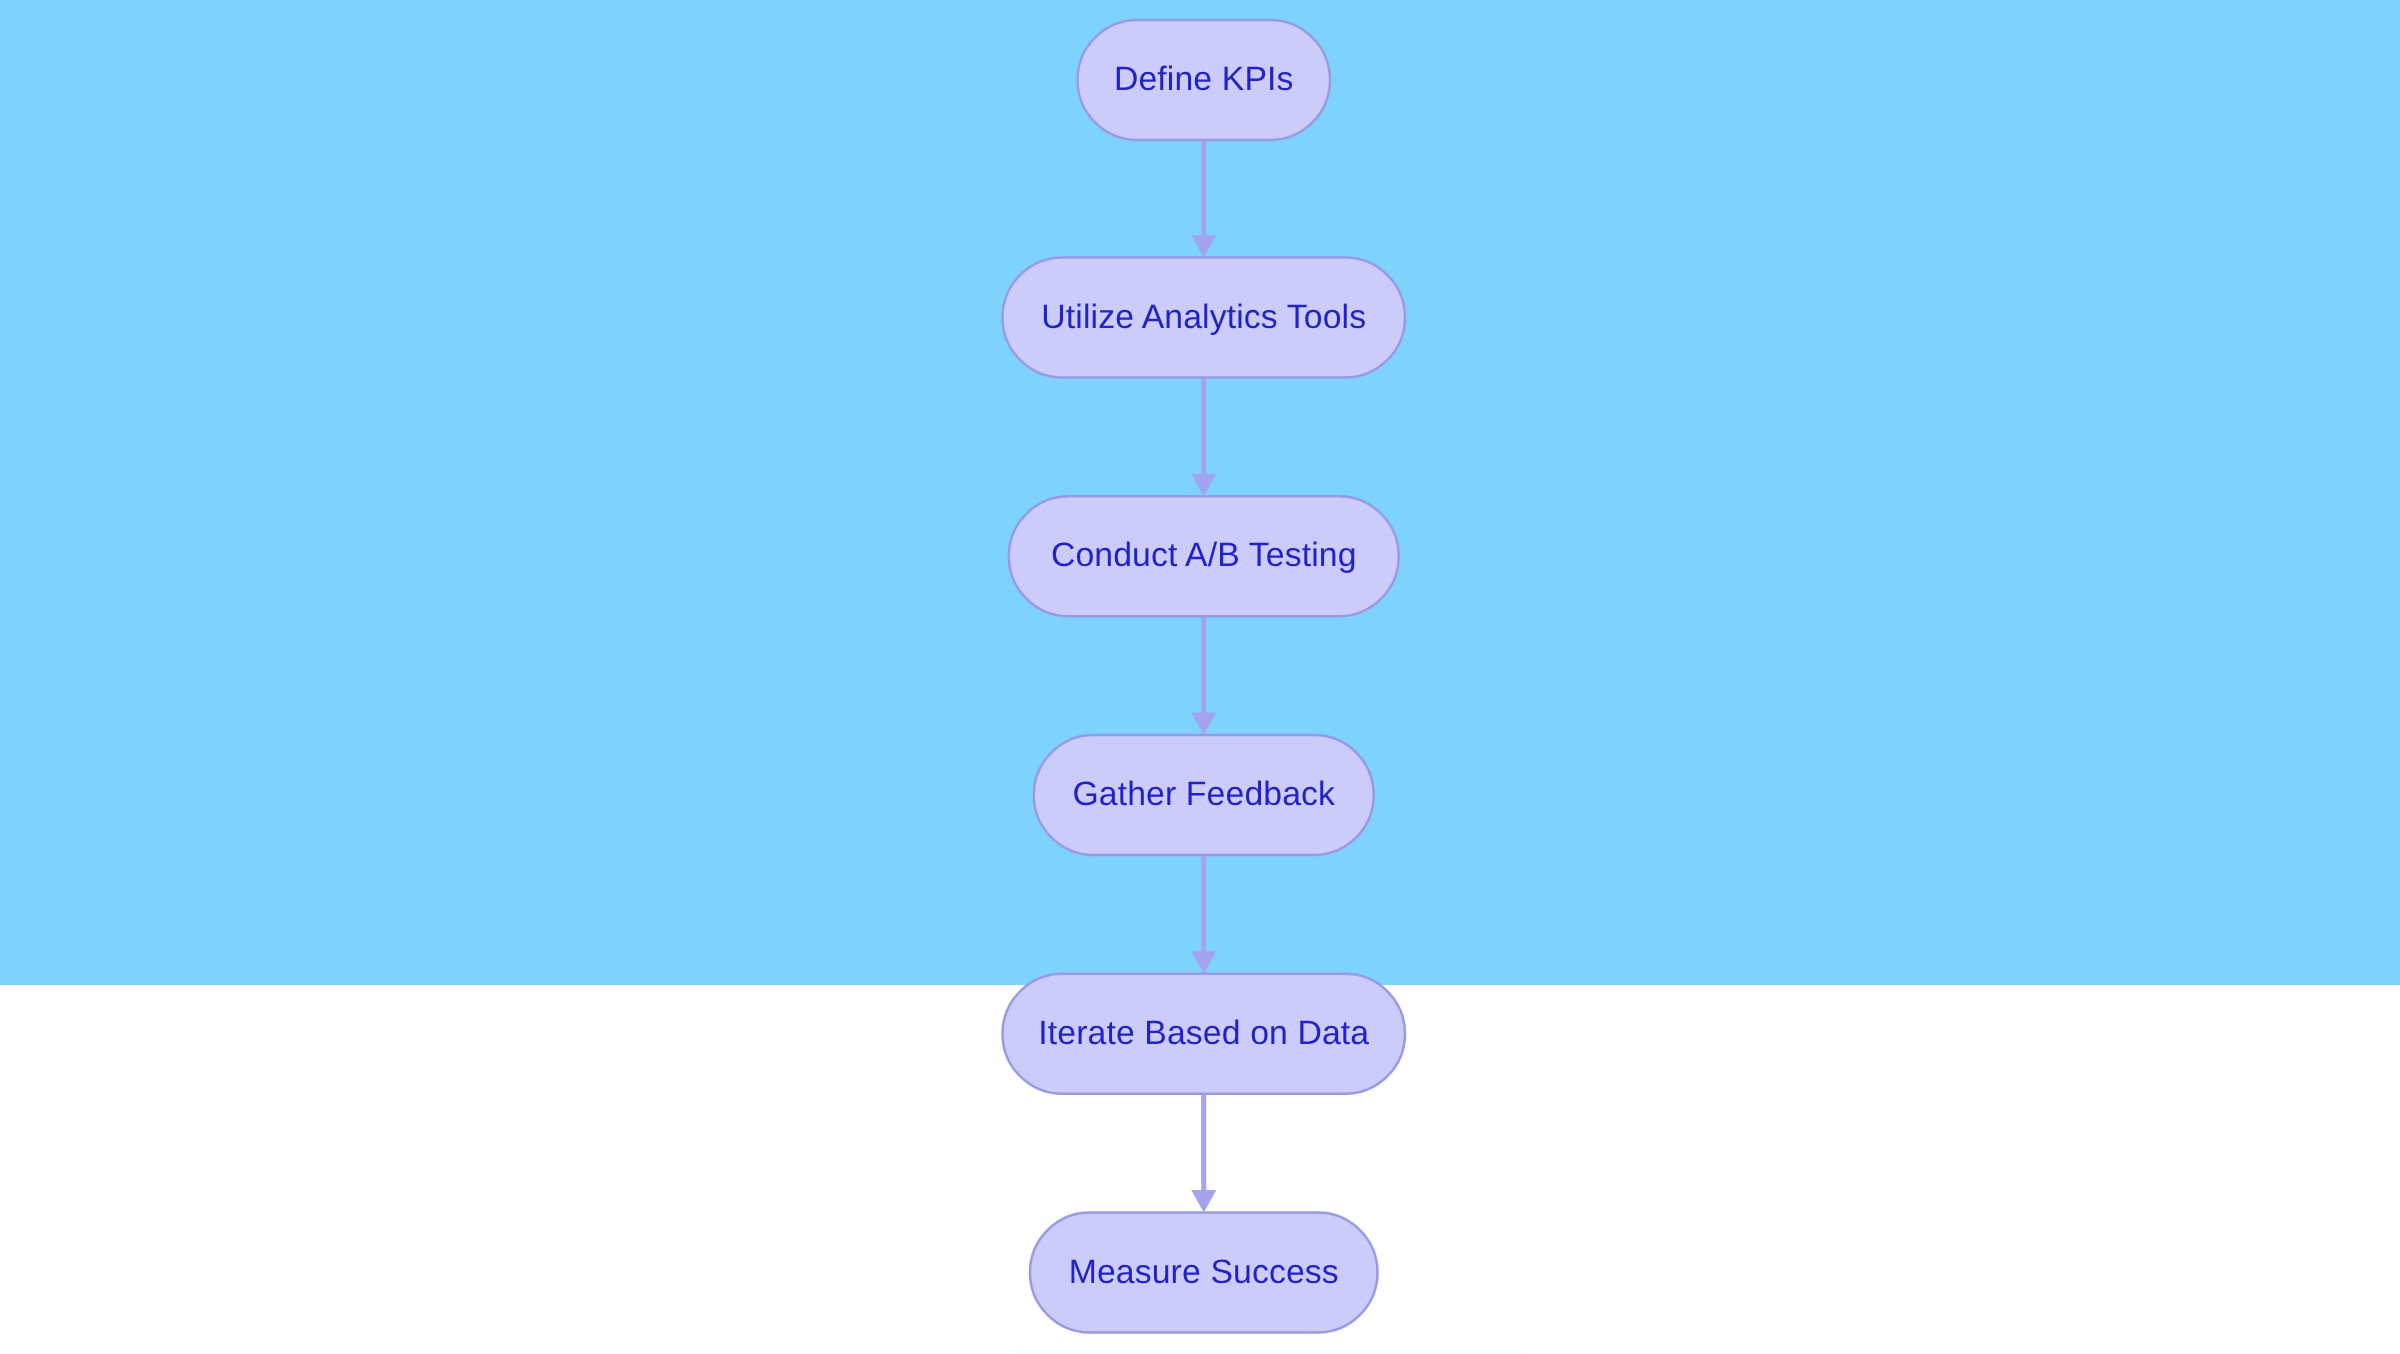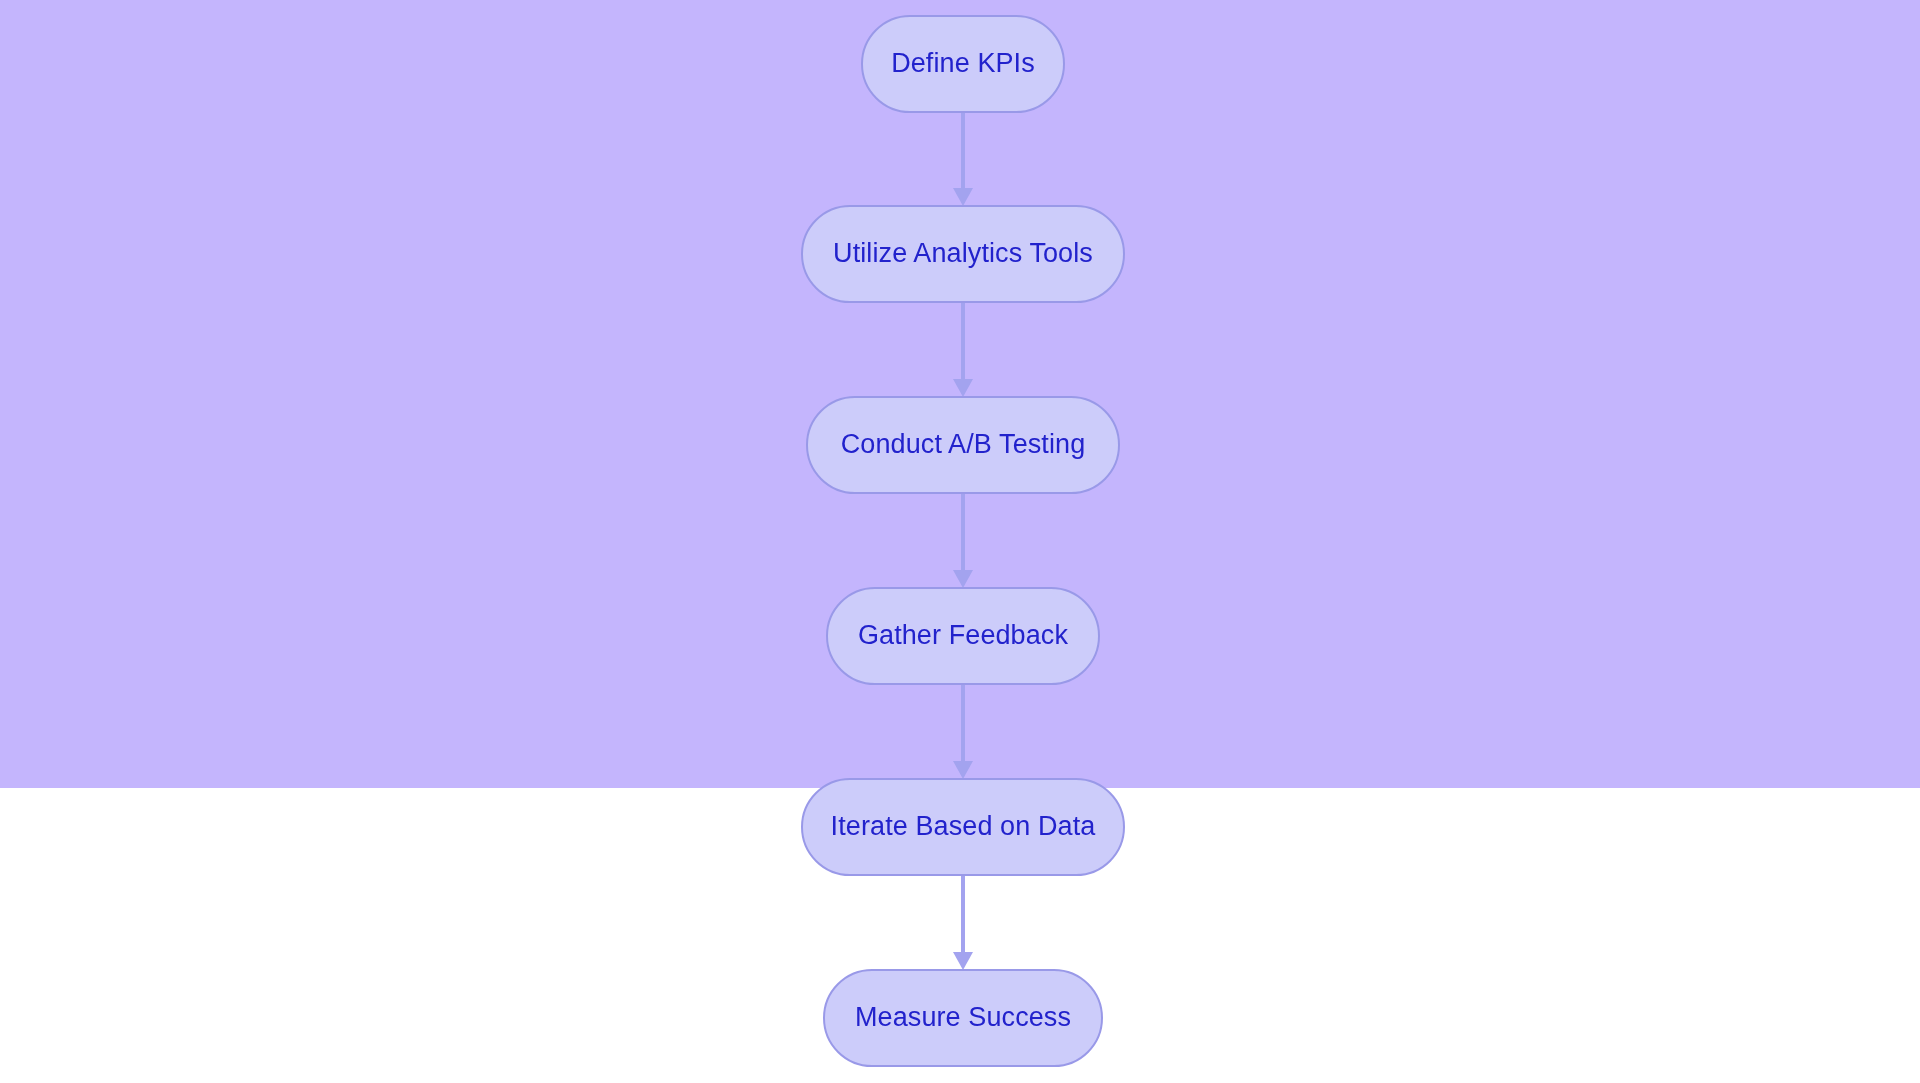--- a/index.html
+++ b/index.html
@@ -11,21 +11,21 @@
   body {
     width: 1920px;
     height: 1083px;
     overflow: hidden;
     font-family: "Liberation Sans", sans-serif;
   }
   #flow-root {
     position: relative;
     width: 1920px;
     height: 788px;
-    background: #c4b5fd;
+    background: #7dd3fc;
   }
   #flow-svg {
     position: absolute;
     top: 0;
     left: 0;
     width: 1920px;
     height: 1083px;
     display: block;
   }
   .node-shape {

